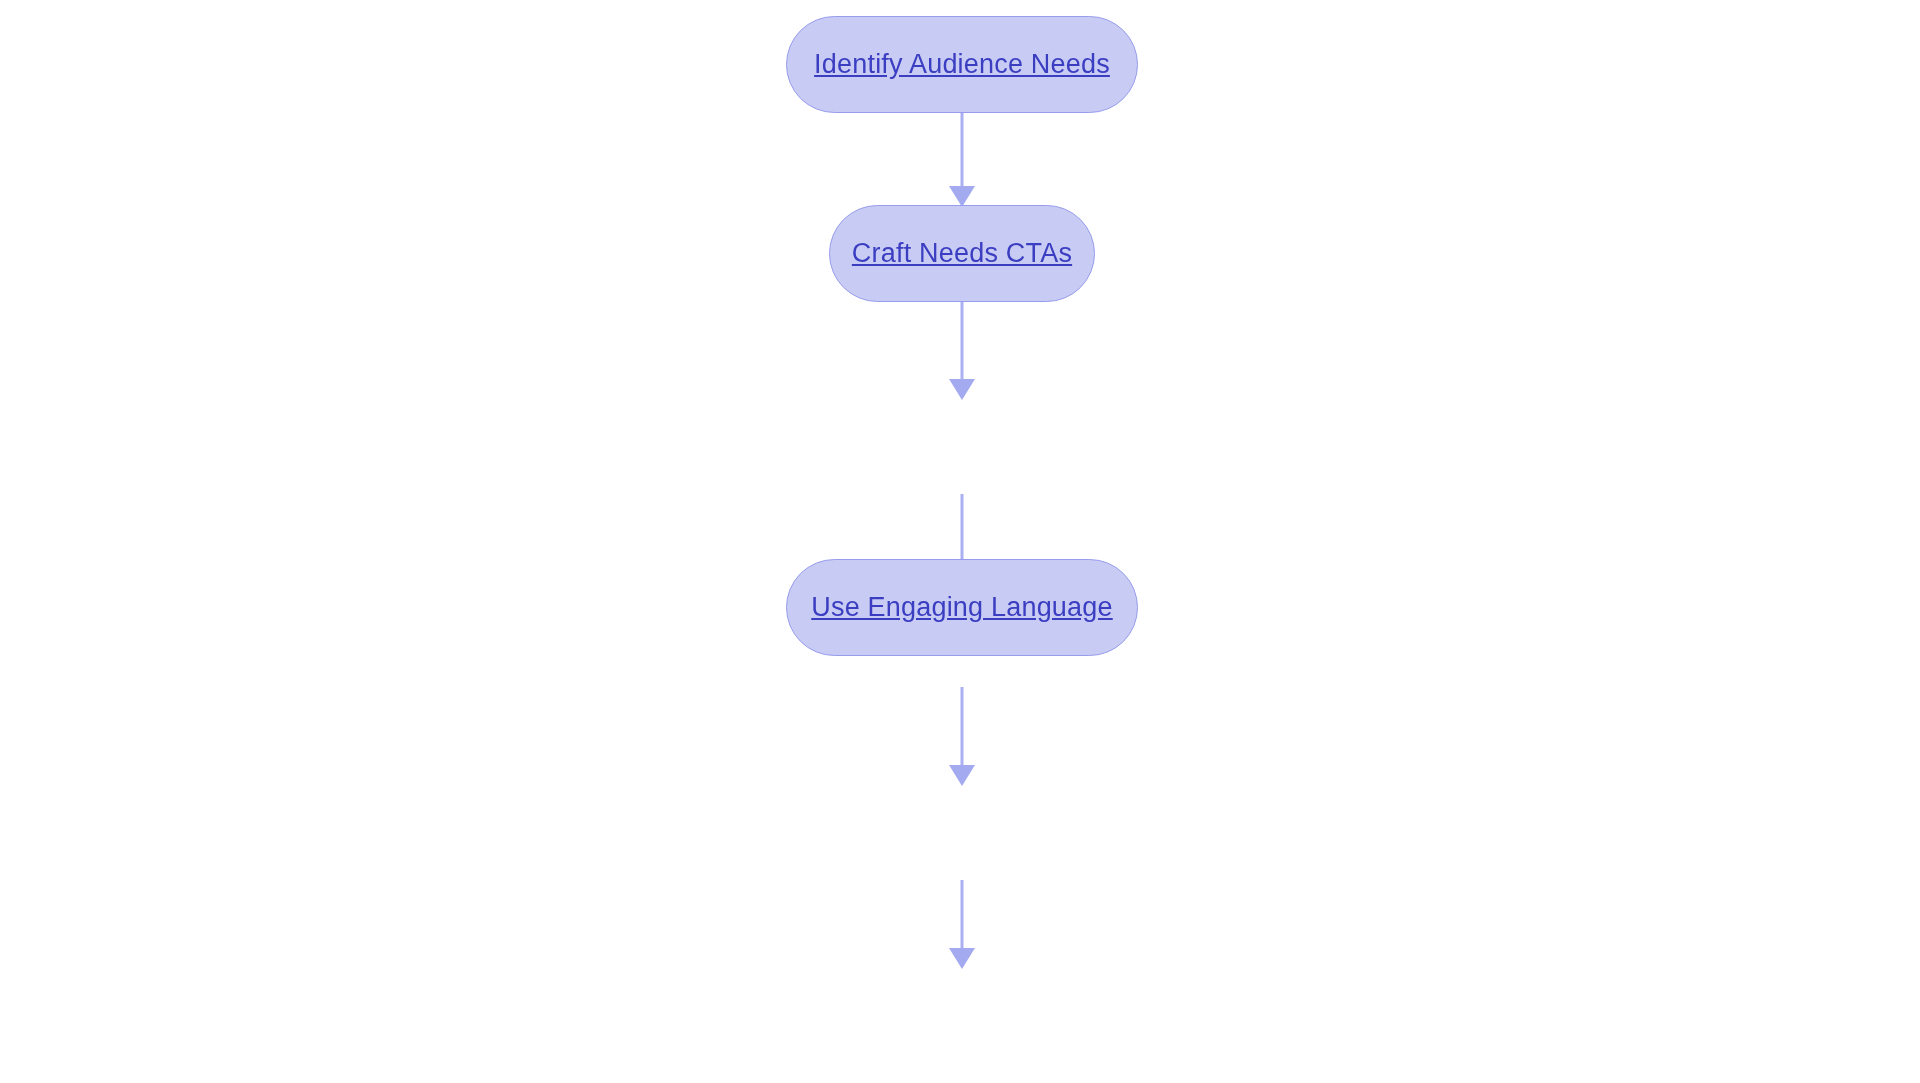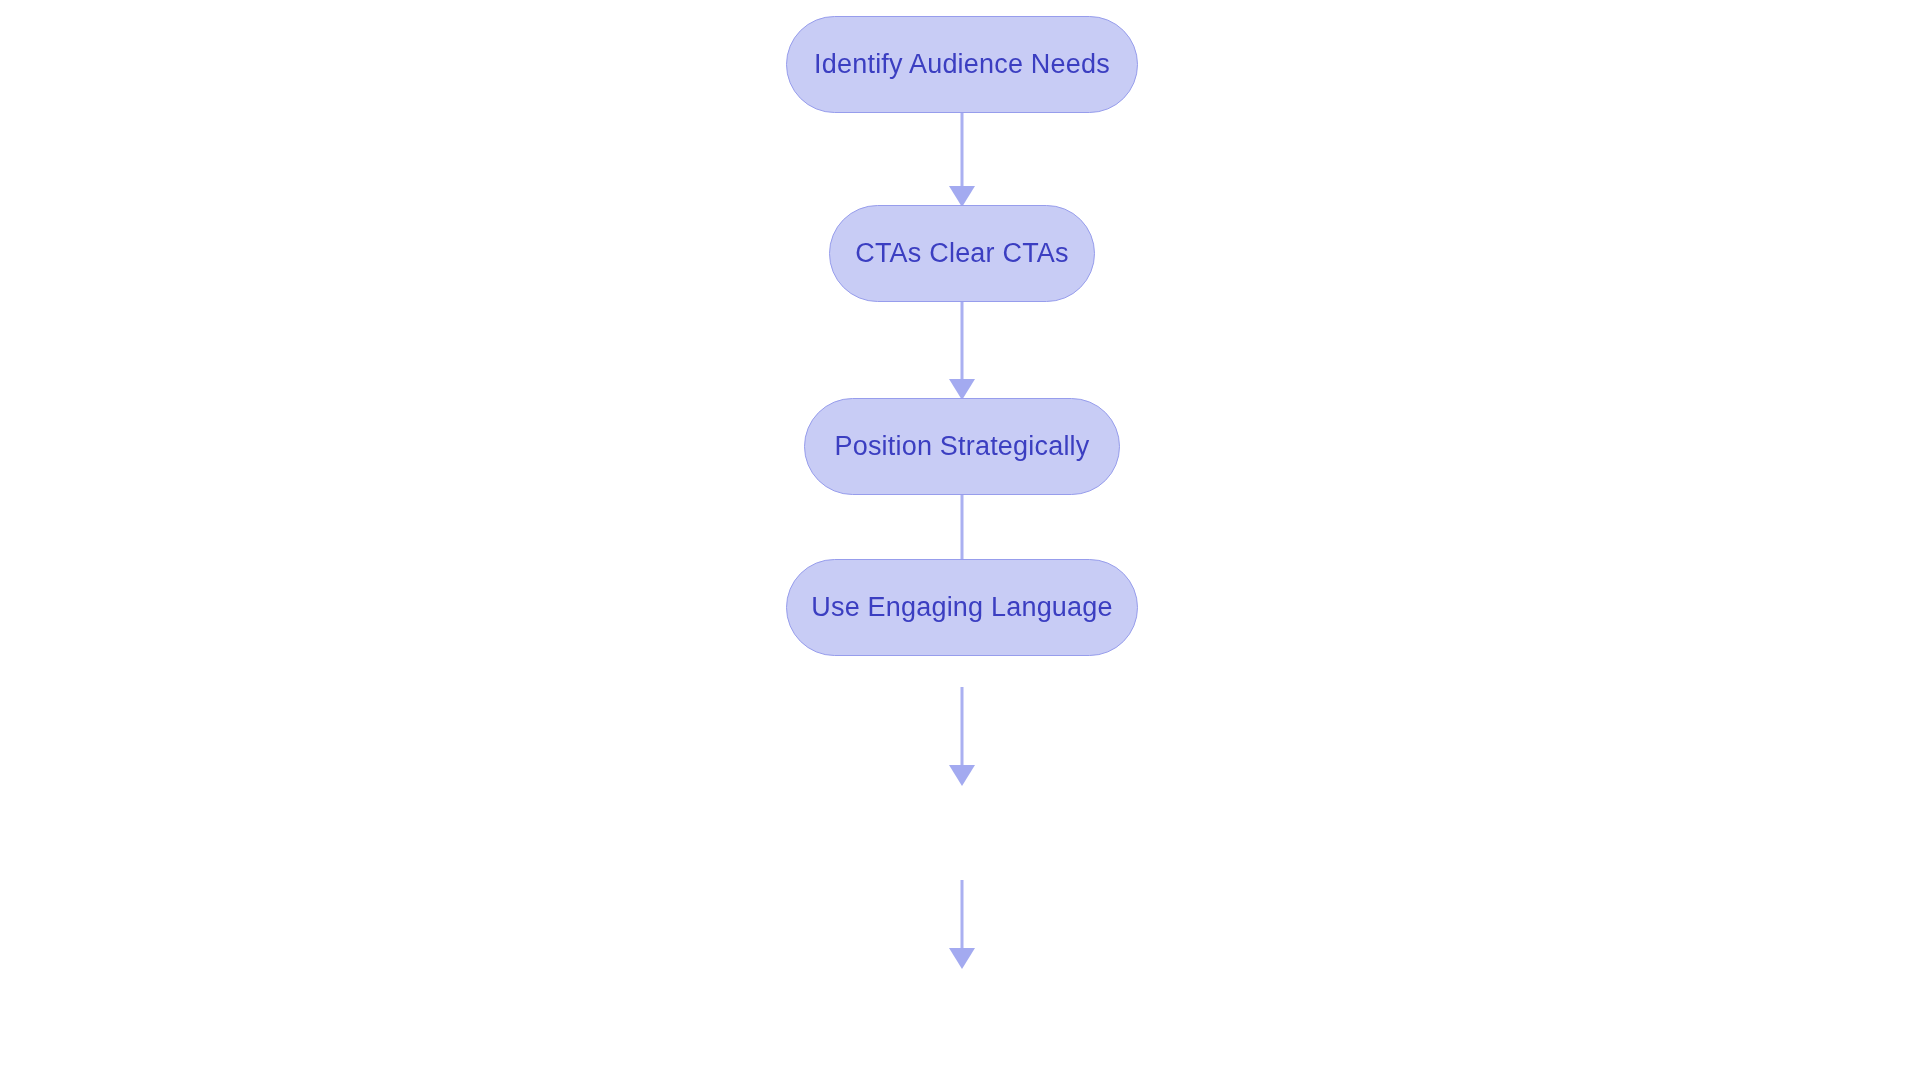--- a/index.html
+++ b/index.html
@@ -25,20 +25,21 @@
     border: 1.5px solid #979dec;
     border-radius: 48.5px;
     display: flex;
     align-items: center;
     justify-content: center;
     color: #3b3ec1;
     font-size: 27px;
     letter-spacing: 0.2px;
     white-space: nowrap;
     z-index: 2;
+    text-decoration: underline;
   }
   .node-1 { top: 16px;  width: 352px; }
   .node-2 { top: 205px; width: 266px; }
   .node-3 { top: 398px; width: 316px; }
   .node-4 { top: 559px; width: 352px; }
   .node-5 { top: 784px; width: 316px; }
   .node-end {
     top: 967px;
     width: 117px;
     height: 100px;
@@ -85,31 +86,28 @@
   <div class="node node-1">
     <span>Identify Audience Needs</span>
   </div>
 
   <div class="arrow arrow-1">
     <div class="shaft"></div>
     <div class="head"></div>
   </div>
 
   <div class="node node-2">
-    <span>CTAs Clear CTAs</span>
+    <span>Craft Needs CTAs</span>
   </div>
 
   <div class="arrow arrow-2">
     <div class="shaft"></div>
     <div class="head"></div>
   </div>
 
-  <div class="node node-3">
-    <span>Position Strategically</span>
-  </div>
 
   <div class="arrow arrow-3">
     <div class="shaft"></div>
     <div class="head"></div>
   </div>
 
   <div class="node node-4">
     <span>Use Engaging Language</span>
   </div>
 

